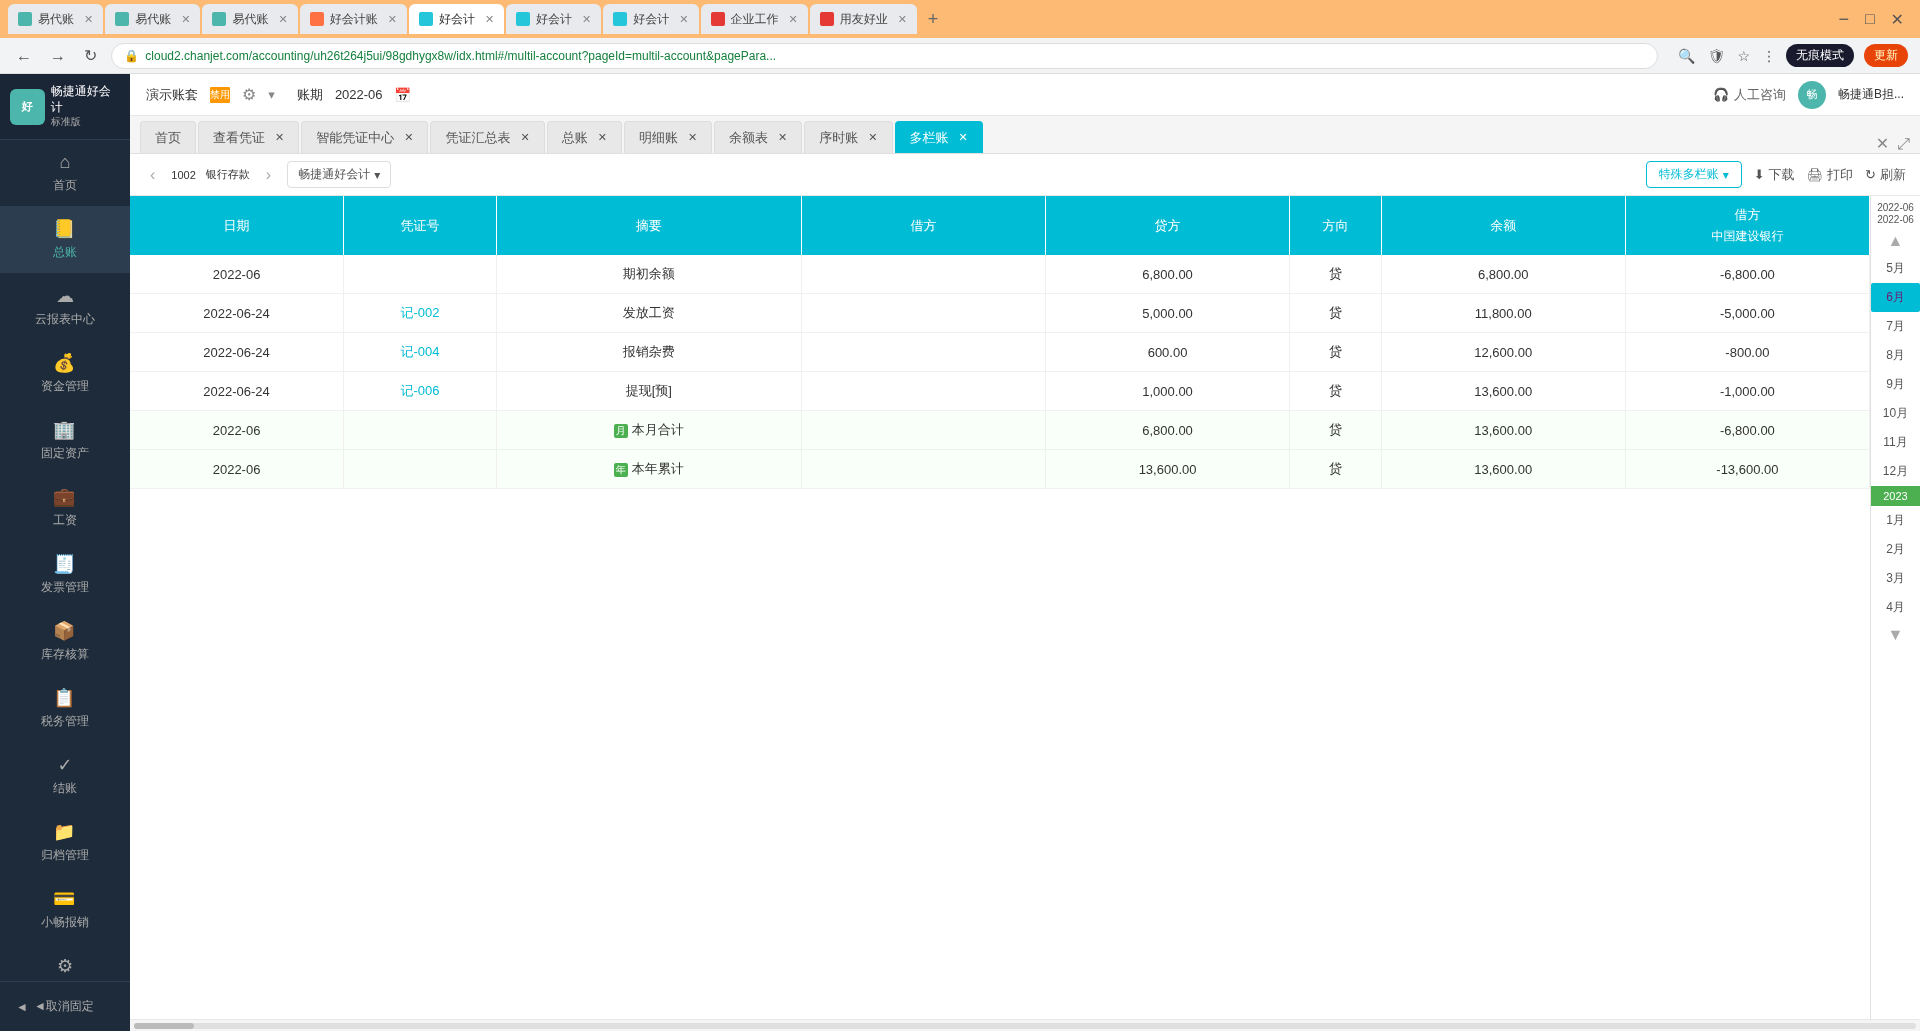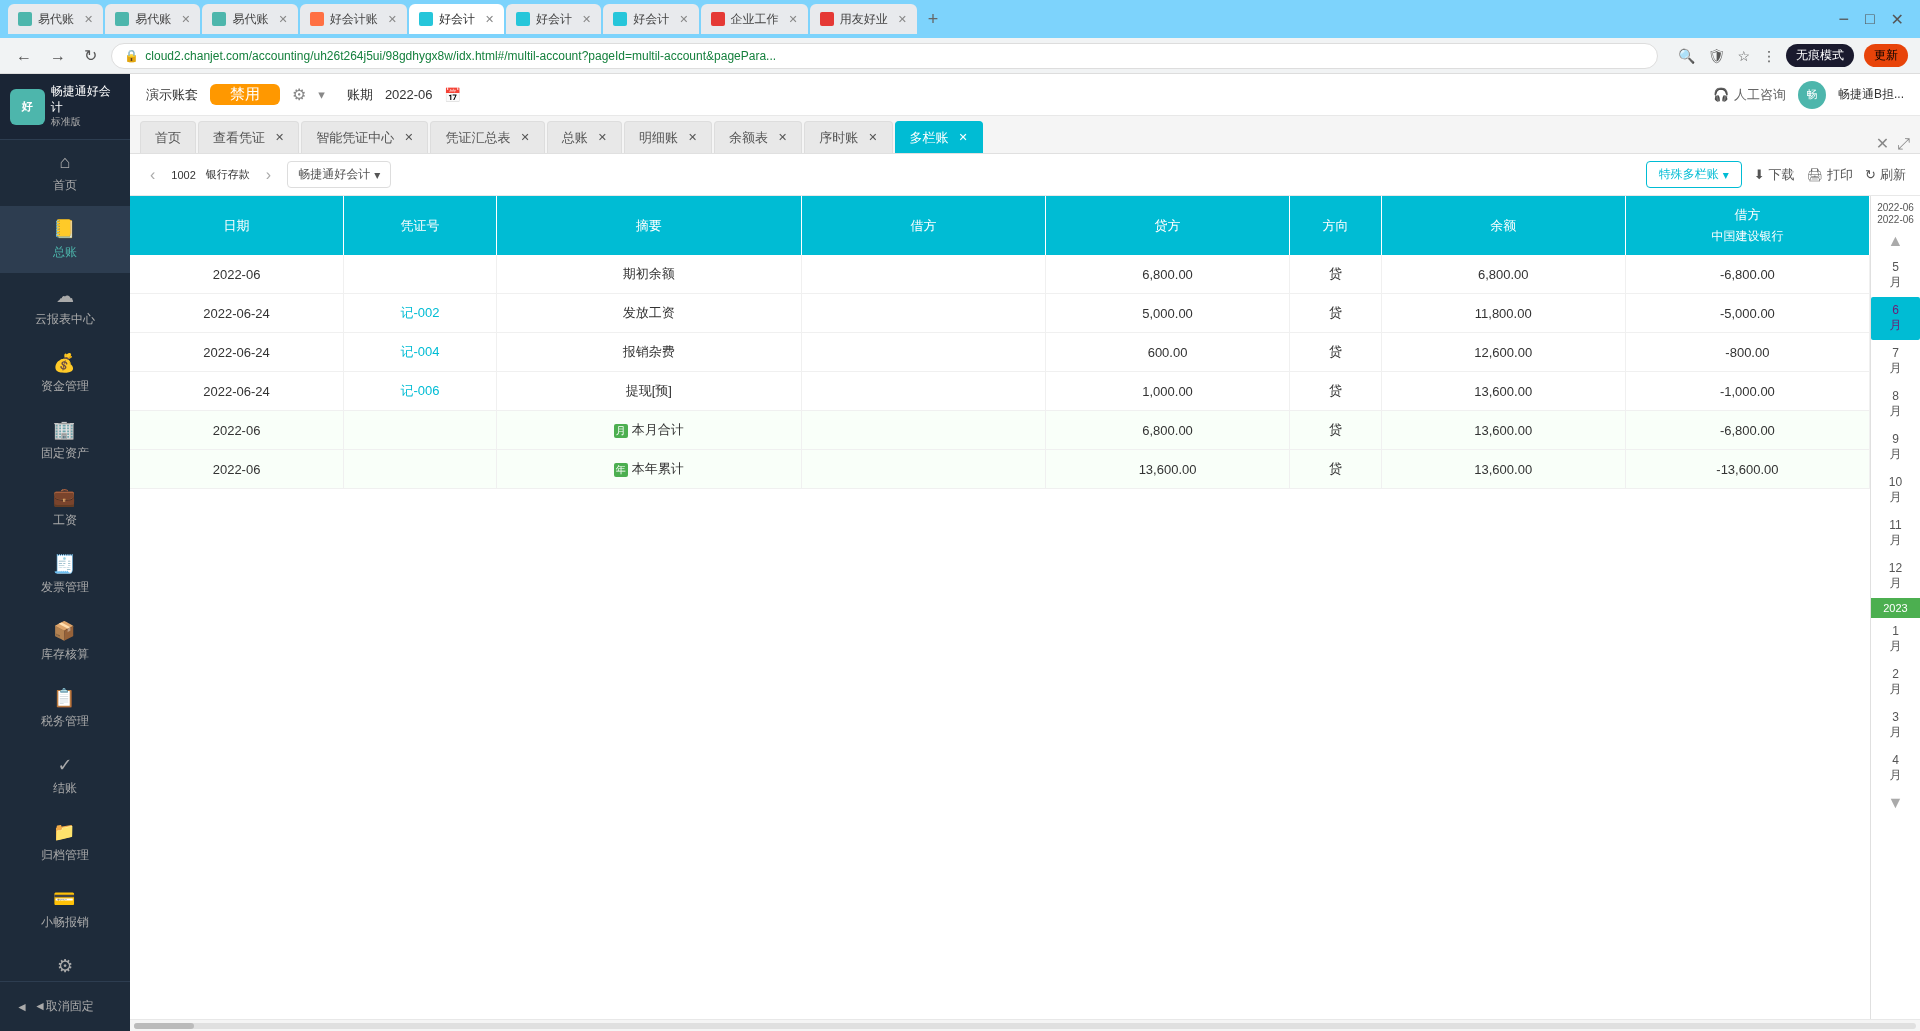--- a/index.html
+++ b/index.html
@@ -1,32 +1,32 @@
 <!DOCTYPE html>
 <html><head>
   <meta charset="utf-8">
   <style>
     * { margin: 0; padding: 0; box-sizing: border-box; }
     body { font-family: 'Microsoft YaHei', sans-serif; font-size: 13px; background: #f0f2f5; overflow: hidden; width: 1920px; height: 1031px; }
 
     
-    .browser-chrome { background: #7dd3fc; height: 38px; display: flex; align-items: center; padding: 0 8px; gap: 2px; }
+    .browser-chrome { background: #fdba74; height: 38px; display: flex; align-items: center; padding: 0 8px; gap: 2px; }
     .tab { display: flex; align-items: center; height: 30px; padding: 0 10px; border-radius: 6px 6px 0 0; font-size: 12px; gap: 6px; background: #e8eaed; color: #444; cursor: pointer; max-width: 160px; }
     .tab.active { background: #fff; color: #333; }
     .tab-icon { width: 14px; height: 14px; border-radius: 2px; flex-shrink: 0; }
     .tab-close { margin-left: 4px; color: #888; font-size: 11px; cursor: pointer; }
     .tab-new { width: 28px; height: 28px; display: flex; align-items: center; justify-content: center; cursor: pointer; color: #666; font-size: 18px; }
 
     
     .address-row { background: #f1f3f4; height: 36px; display: flex; align-items: center; padding: 0 12px; gap: 10px; border-bottom: 1px solid #ddd; }
     .nav-btn { color: #555; font-size: 16px; cursor: pointer; padding: 4px; }
     .address-bar { flex: 1; background: #fff; border: 1px solid #ddd; border-radius: 20px; height: 26px; display: flex; align-items: center; padding: 0 12px; font-size: 12px; color: #333; }
     .address-icons { display: flex; gap: 12px; margin-left: 10px; color: #555; font-size: 14px; }
     .wuhen-mode { background: #1a1a2e; color: #fff; border-radius: 12px; padding: 3px 10px; font-size: 12px; cursor: pointer; }
-    .update-btn { background: #e8440a; color: #000000; border-radius: 12px; padding: 3px 10px; font-size: 12px; cursor: pointer; text-align: right; }
+    .update-btn { background: #e8440a; color: #fef9c3; border-radius: 12px; padding: 3px 10px; font-size: 12px; cursor: pointer; text-align: right; }
 
     
     .app-layout { display: flex; height: calc(1031px - 74px); }
 
     
     .sidebar { width: 130px; background: #1e2b3a; color: #ccc; display: flex; flex-direction: column; flex-shrink: 0; }
     .sidebar-logo { background: #1a2535; padding: 10px; display: flex; align-items: center; gap: 6px; border-bottom: 1px solid #2d3d50; }
     .logo-icon { width: 36px; height: 36px; background: #4db6ac; border-radius: 6px; display: flex; align-items: center; justify-content: center; color: #fff; font-size: 11px; font-weight: bold; }
     .logo-text { font-size: 12px; color: #fff; line-height: 1.3; }
     .logo-sub { font-size: 10px; color: #aaa; }
@@ -36,21 +36,21 @@
     .sidebar-icon { font-size: 18px; }
     .sidebar-footer { padding: 10px; border-top: 1px solid #2d3d50; }
     .sidebar-footer-item { display: flex; align-items: center; gap: 6px; color: #aaa; font-size: 12px; padding: 6px; cursor: pointer; }
 
     
     .main-content { flex: 1; display: flex; flex-direction: column; background: #fff; overflow: hidden; }
 
     
     .top-bar { height: 42px; background: #fff; border-bottom: 1px solid #e8e8e8; display: flex; align-items: center; padding: 0 16px; gap: 12px; }
     .account-name { font-size: 13px; color: #333; }
-    .account-badge { background: #ff9800; color: #fff; border-radius: 6px; padding: 1px 20px; font-size: 15px; }
+    .account-badge { background: #ff9800; color: #fff; border-radius: 1px; padding: 1px 0; font-size: 10px; }
     .settings-icon { color: #888; cursor: pointer; font-size: 16px; }
     .period-label { font-size: 13px; color: #333; margin-left: 10px; }
     .top-bar-right { margin-left: auto; display: flex; align-items: center; gap: 12px; }
     .consulting-btn { display: flex; align-items: center; gap: 4px; color: #666; font-size: 13px; cursor: pointer; }
     .user-avatar { width: 28px; height: 28px; border-radius: 50%; background: #4db6ac; display: flex; align-items: center; justify-content: center; color: #fff; font-size: 11px; }
     .user-name { font-size: 12px; color: #333; }
 
     
     .tab-bar { height: 38px; background: #f5f5f5; border-bottom: 1px solid #e0e0e0; display: flex; align-items: flex-end; padding: 0 10px; gap: 2px; }
     .page-tab { height: 32px; padding: 0 14px; display: flex; align-items: center; gap: 6px; background: #e8e8e8; color: #555; font-size: 13px; cursor: pointer; border-radius: 4px 4px 0 0; border: 1px solid #ddd; border-bottom: none; }
@@ -73,21 +73,21 @@
     .ledger-table thead { background: #00bcd4; color: #fff; position: sticky; top: 0; z-index: 10; }
     .ledger-table thead th { padding: 10px 12px; text-align: center; font-weight: 500; font-size: 13px; border-right: 1px solid rgba(255,255,255,0.2); }
     .ledger-table tbody tr { border-bottom: 1px solid #f0f0f0; }
     .ledger-table tbody td { padding: 10px 12px; text-align: center; font-size: 13px; color: #333; border-right: 1px solid #f0f0f0; }
     .ledger-table tbody td.number { text-align: center; }
     .ledger-table tbody td.link { color: #00bcd4; cursor: pointer; }
     .summary-icon { display: inline-flex; width: 14px; height: 14px; background: #4caf50; color: #fff; font-size: 10px; align-items: center; justify-content: center; border-radius: 2px; margin-right: 4px; }
 
     
     .calendar-panel { width: 50px; background: #fff; border-left: 1px solid #e0e0e0; display: flex; flex-direction: column; align-items: center; padding: 4px 0; overflow-y: auto; flex-shrink: 0; }
-    .cal-month { font-size: 12px; color: #555; padding: 6px 16px; cursor: pointer; text-align: center; width: 100%; }
+    .cal-month { font-size: 12px; color: #555; padding: 6px 3px; cursor: pointer; text-align: center; width: 100%; }
     .cal-month.active { background: #00bcd4; color: #701a75; border-radius: 2px; }
     .cal-month.year-label { background: #4caf50; color: #fff; font-size: 11px; padding: 4px; }
     .cal-nav { color: #aaa; font-size: 16px; cursor: pointer; padding: 4px; }
 
     
     .bottom-scrollbar { height: 12px; background: #f5f5f5; border-top: 1px solid #e8e8e8; display: flex; align-items: center; padding: 0 4px; }
     .scrollbar-track { flex: 1; height: 6px; background: #e0e0e0; border-radius: 3px; position: relative; }
     .scrollbar-thumb { width: 60px; height: 6px; background: #bbb; border-radius: 3px; }
   </style>
 </head>

